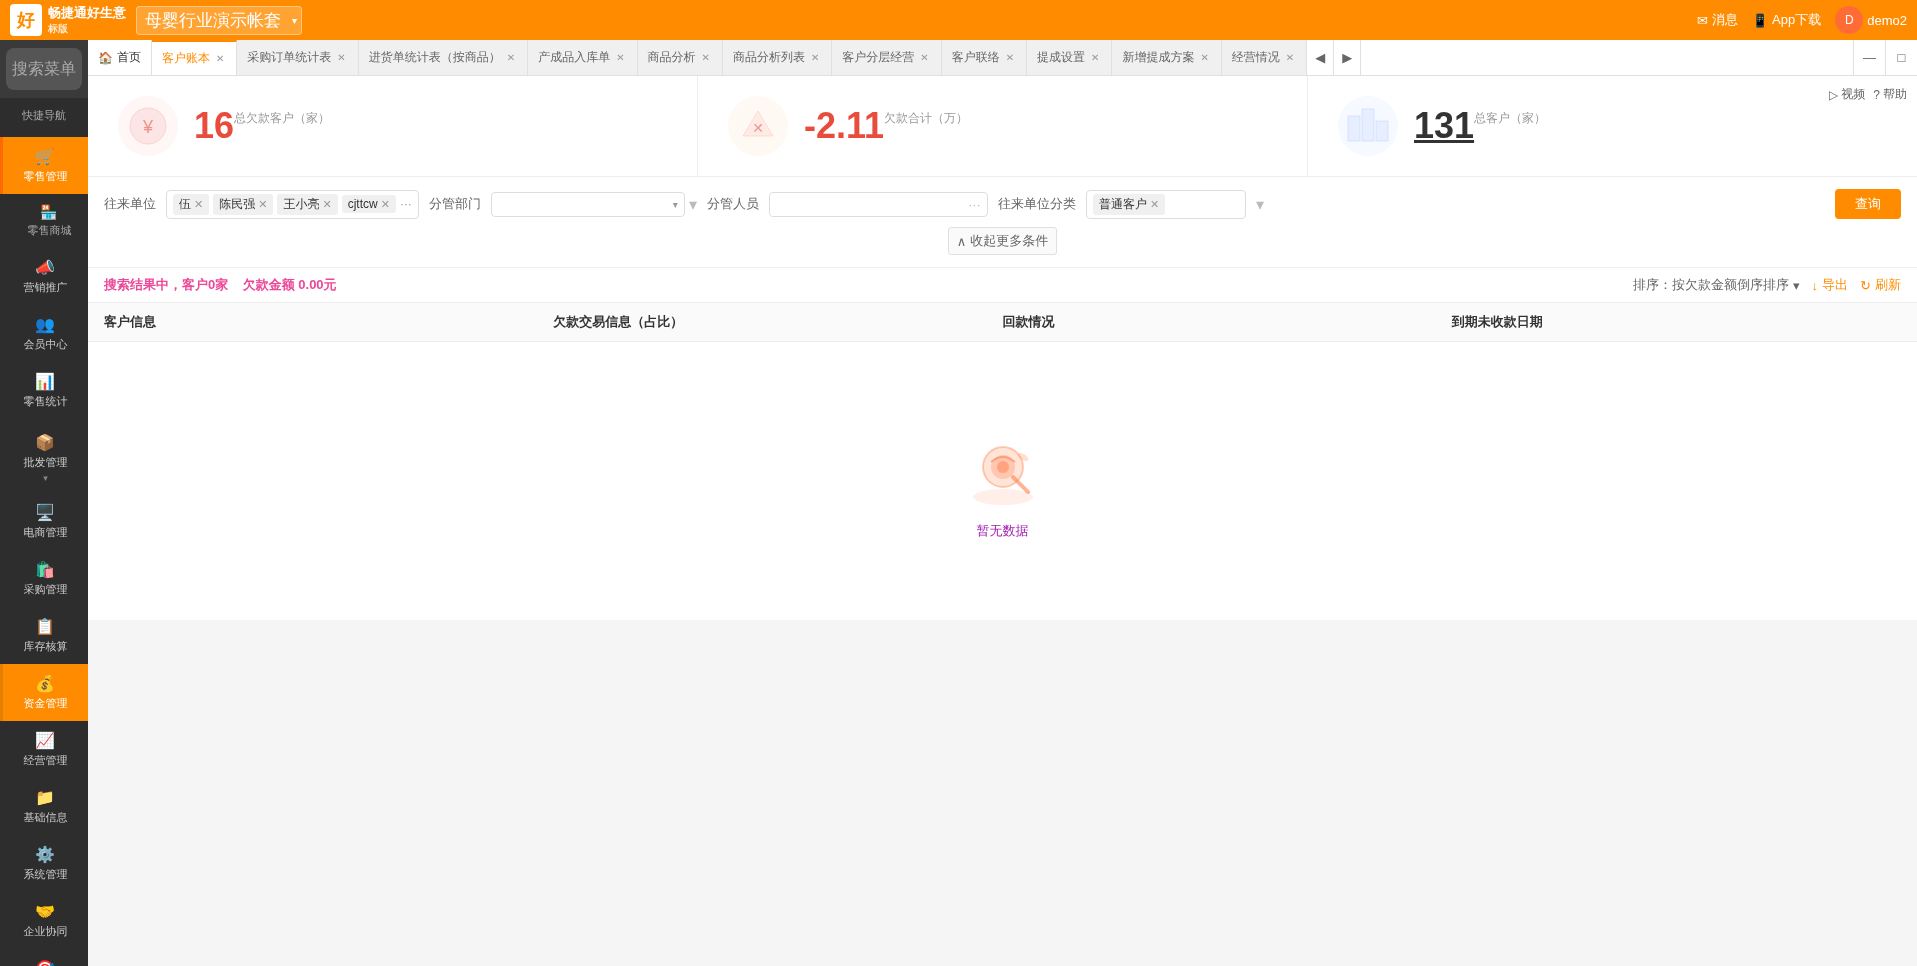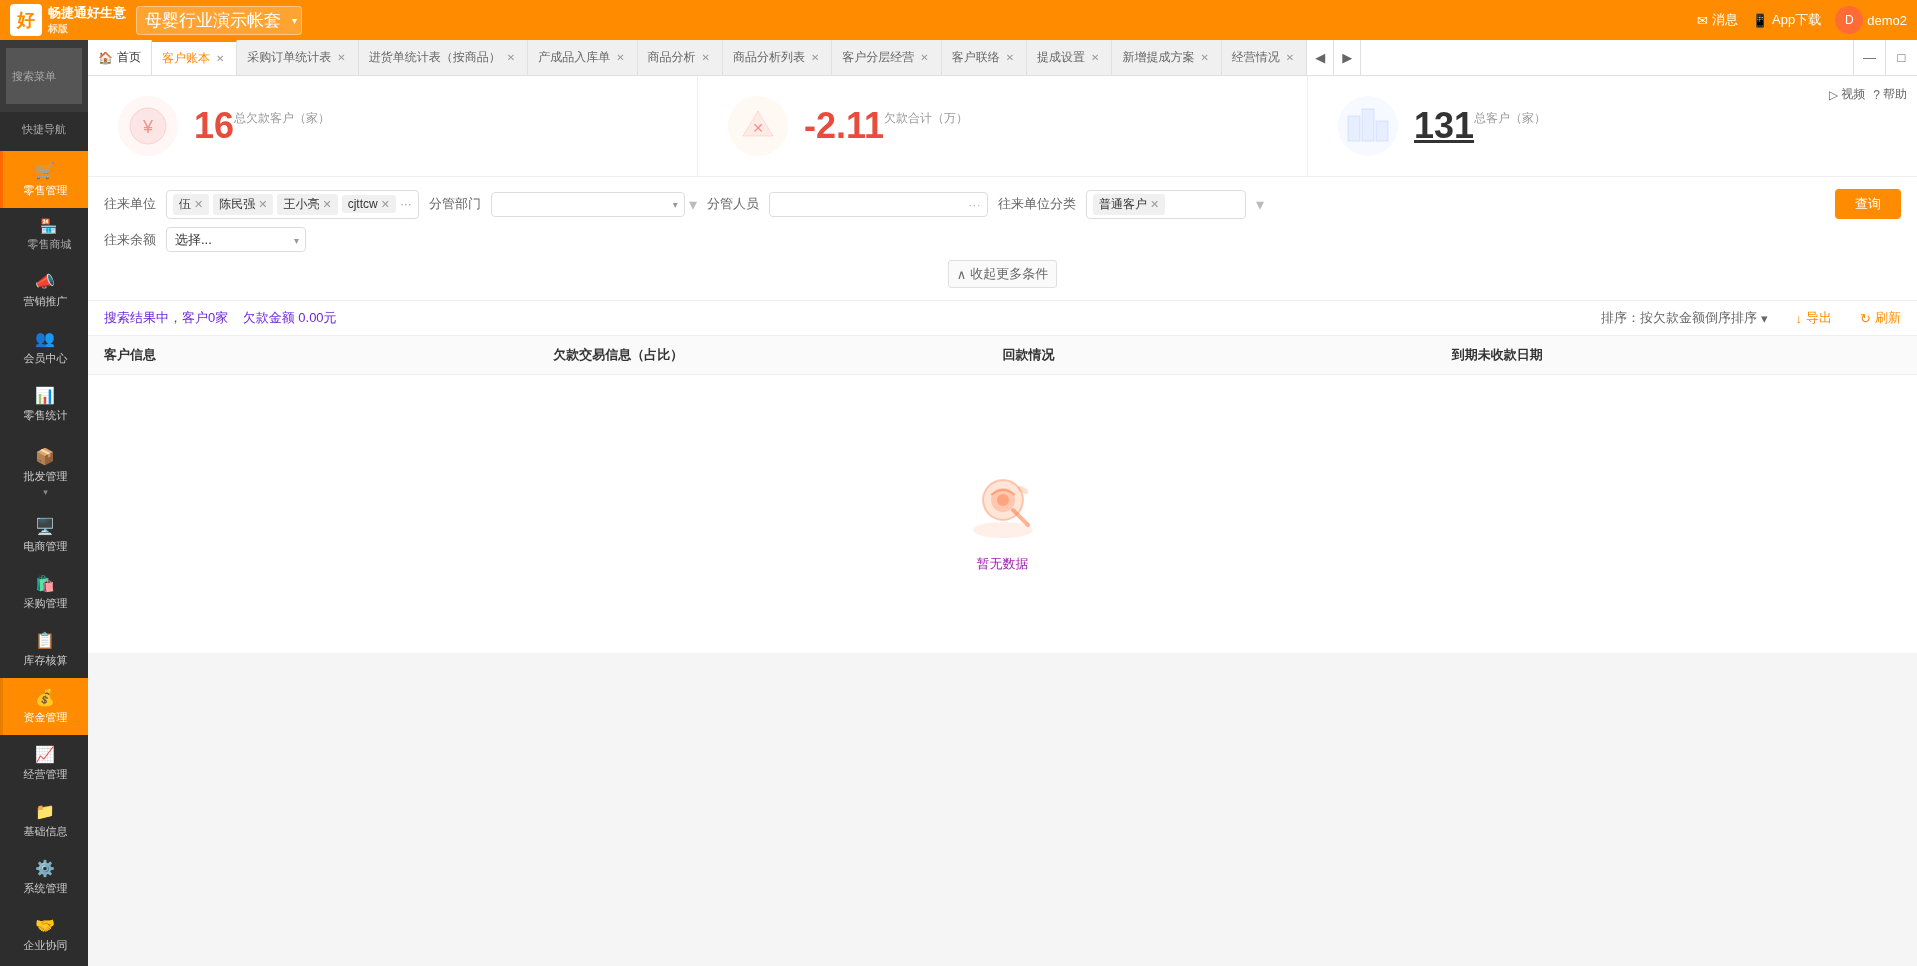--- a/index.html
+++ b/index.html
@@ -20,21 +20,21 @@
     .top-bar-center { flex: 1; display: flex; align-items: center; padding-left: 10px; }
     .workspace-selector { background: rgba(255,255,255,0.2); border: 1px solid rgba(255,255,255,0.4); border-radius: 4px; color: #fff; padding: 4px 20px 4px 8px; font-size: 17px; cursor: pointer; appearance: none; }
     .workspace-wrapper { position: relative; }
     .workspace-wrapper::after { content: "▾"; position: absolute; right: 5px; top: 50%; transform: translateY(-50%); color: #fff; font-size: 10px; pointer-events: none; }
     .top-bar-right { display: flex; align-items: center; gap: 14px; color: #fff; font-size: 13px; }
     .top-bar-right-item { display: flex; align-items: center; gap: 4px; cursor: pointer; }
     .user-avatar { width: 28px; height: 28px; border-radius: 50%; background: #ccc; overflow: hidden; display: flex; align-items: center; justify-content: center; font-size: 12px; color: #fff; background: #ff6b35; }
 
     
     .sidebar-search { padding: 8px 6px; background: #3a3a3a; }
-    .sidebar-search input { width: 100%; background: #555; border: none; border-radius: 1px; color: #fff; padding: 22px 6px; font-size: 11px; outline: none; }
+    .sidebar-search input { width: 100%; background: #555; border: none; border-radius: 8px; color: #fff; padding: 12px 6px; font-size: 16px; outline: none; }
     .sidebar-search input::placeholder { color: #aaa; }
     .sidebar-nav-item { padding: 10px 6px; color: #ccc; font-size: 12px; text-align: center; cursor: pointer; display: flex; flex-direction: column; align-items: center; gap: 3px; border-left: 3px solid transparent; }
     .sidebar-nav-item.active { background: #ff8c00; color: #fff; border-left-color: #ff6a00; }
     .sidebar-nav-icon { font-size: 16px; }
     .sidebar-nav-label { font-size: 11px; }
     .sidebar-divider { height: 1px; background: #444; margin: 2px 0; }
     .quick-nav { padding: 10px 6px; color: #aaa; font-size: 11px; text-align: center; cursor: pointer; }
 
     
     .tab-item { display: flex; align-items: center; padding: 0 10px; height: 36px; border-right: 1px solid #e0e0e0; font-size: 12px; cursor: pointer; white-space: nowrap; gap: 4px; background: #f0f0f0; color: #666; }
@@ -73,22 +73,22 @@
     .filter-select-wrapper { position: relative; }
     .filter-select-wrapper::after { content: "▾"; position: absolute; right: 7px; top: 50%; transform: translateY(-50%); color: #999; font-size: 10px; pointer-events: none; }
     .filter-input { border: 1px solid #ddd; border-radius: 4px; padding: 4px 8px; font-size: 13px; color: #333; min-width: 200px; }
     .filter-input::placeholder { color: #bbb; }
     .filter-collapse-btn { display: flex; align-items: center; gap: 4px; color: #666; cursor: pointer; font-size: 13px; padding: 4px 8px; border: 1px solid #e0e0e0; border-radius: 3px; background: #fafafa; }
     .collapse-row { display: flex; justify-content: center; margin-top: 4px; }
 
     
     .results-bar { display: flex; align-items: center; justify-content: space-between; padding: 8px 16px; background: #fff; border-bottom: 1px solid #eee; }
     .results-info { font-size: 13px; color: #666; }
-    .results-info span { color: #6d28d9; font-weight: normal; }
-    .results-actions { display: flex; align-items: center; gap: 28px; font-size: 13px; color: #666; }
+    .results-info span { color: #ec4899; font-weight: bold; }
+    .results-actions { display: flex; align-items: center; gap: 12px; font-size: 13px; color: #666; }
     .results-sort { display: flex; align-items: center; gap: 4px; cursor: pointer; }
     .results-action-btn { display: flex; align-items: center; gap: 4px; cursor: pointer; color: #ff8c00; }
 
     
     .table-container { background: #fff; margin: 0; }
     .table-header { display: grid; grid-template-columns: 2fr 2fr 2fr 2fr; padding: 10px 16px; background: #fafafa; border-bottom: 1px solid #eee; font-weight: bold; color: #333; font-size: 13px; }
     .table-header-cell { color: #333; font-size: 13px; }
 
     
     .empty-state { display: flex; flex-direction: column; align-items: center; justify-content: center; padding: 80px 0; }
@@ -360,28 +360,20 @@
             <span class="filter-label">往来单位分类</span>
             <div class="filter-tags" style="min-width:160px;">
               <div class="filter-tag">
                 <span>普通客户</span>
                 <span class="filter-tag-close">✕</span>
               </div>
             </div>
             <span style="font-size:16px;color:#bbb;cursor:pointer;">▾</span>
 
             <button style="background:#ff8c00;color:#fff;border:none;border-radius:4px;padding:6px 20px;font-size:13px;cursor:pointer;margin-left:auto;">查询</button>
-          </div>
-          <div class="filter-row">
-            <span class="filter-label">往来余额</span>
-            <div class="filter-select-wrapper">
-              <select class="filter-select" style="min-width:140px;">
-                <option value="选择...">选择...</option>
-              </select>
-            </div>
           </div>
           <div class="collapse-row">
             <div class="filter-collapse-btn">
               <span>∧</span>
               <span>收起更多条件</span>
             </div>
           </div>
         </div>
 
         <div class="results-bar">

